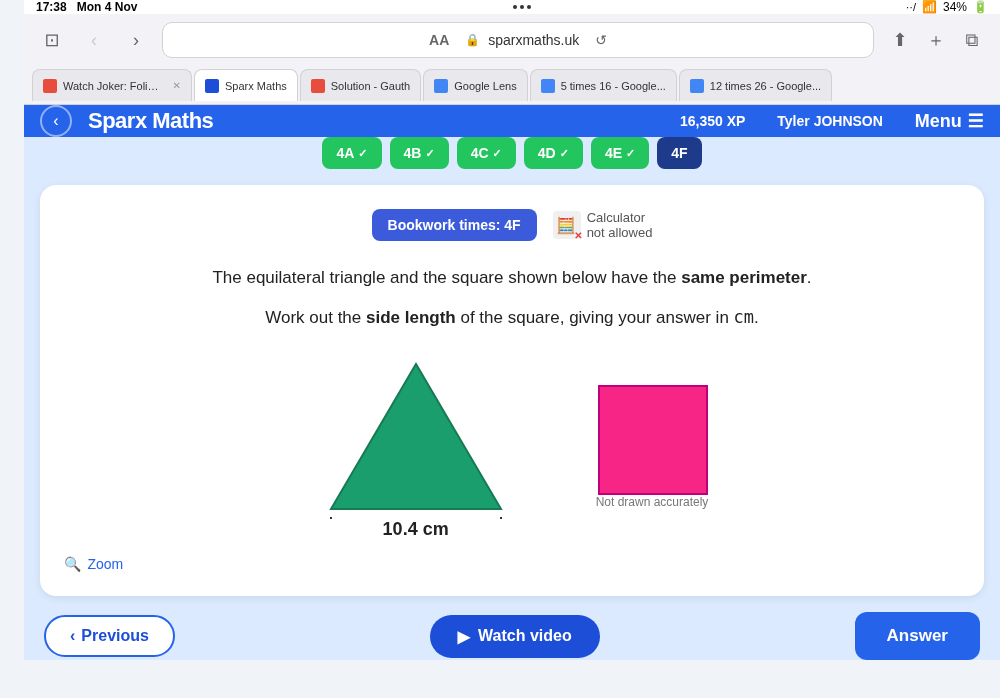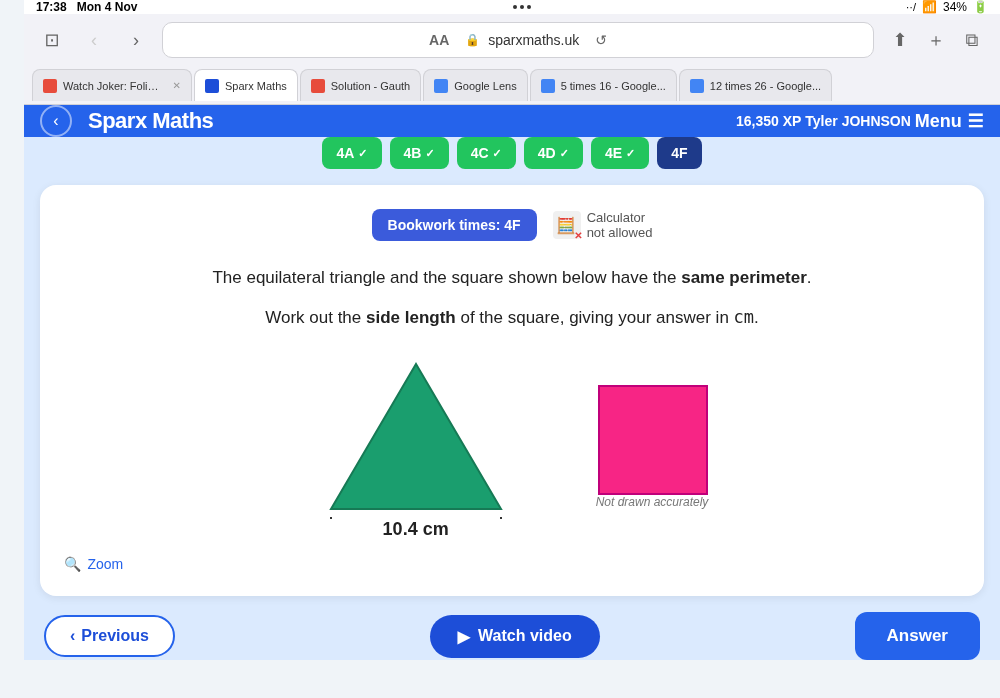--- a/index.html
+++ b/index.html
@@ -114,21 +114,21 @@
     .nav-title {
       font-size: 22px;
       font-weight: 700;
       color: white;
       letter-spacing: -0.5px;
     }
     .nav-right {
       margin-left: auto;
       display: flex;
       align-items: center;
-      gap: 4px;
+      gap: 32px;
     }
     .nav-xp { font-size: 14px; font-weight: 600; color: white; }
     .nav-user { font-size: 14px; font-weight: 600; color: white; }
     .nav-menu-btn {
       background: none;
       border: none;
       color: white;
       cursor: pointer;
       display: flex;
       align-items: center;
@@ -269,21 +269,20 @@
       width: 110px;
       height: 110px;
       background: #f72585;
       border: 2px solid #c0007a;
     }
     .not-drawn {
       font-size: 12px;
       color: #777;
       margin-top: 0;
       text-align: right;
-      font-style: italic;
     }
 
     .zoom-btn {
       display: flex;
       align-items: center;
       justify-content: center;
       gap: 6px;
       font-size: 14px;
       color: #2563eb;
       margin: 8px 0 0 0;

